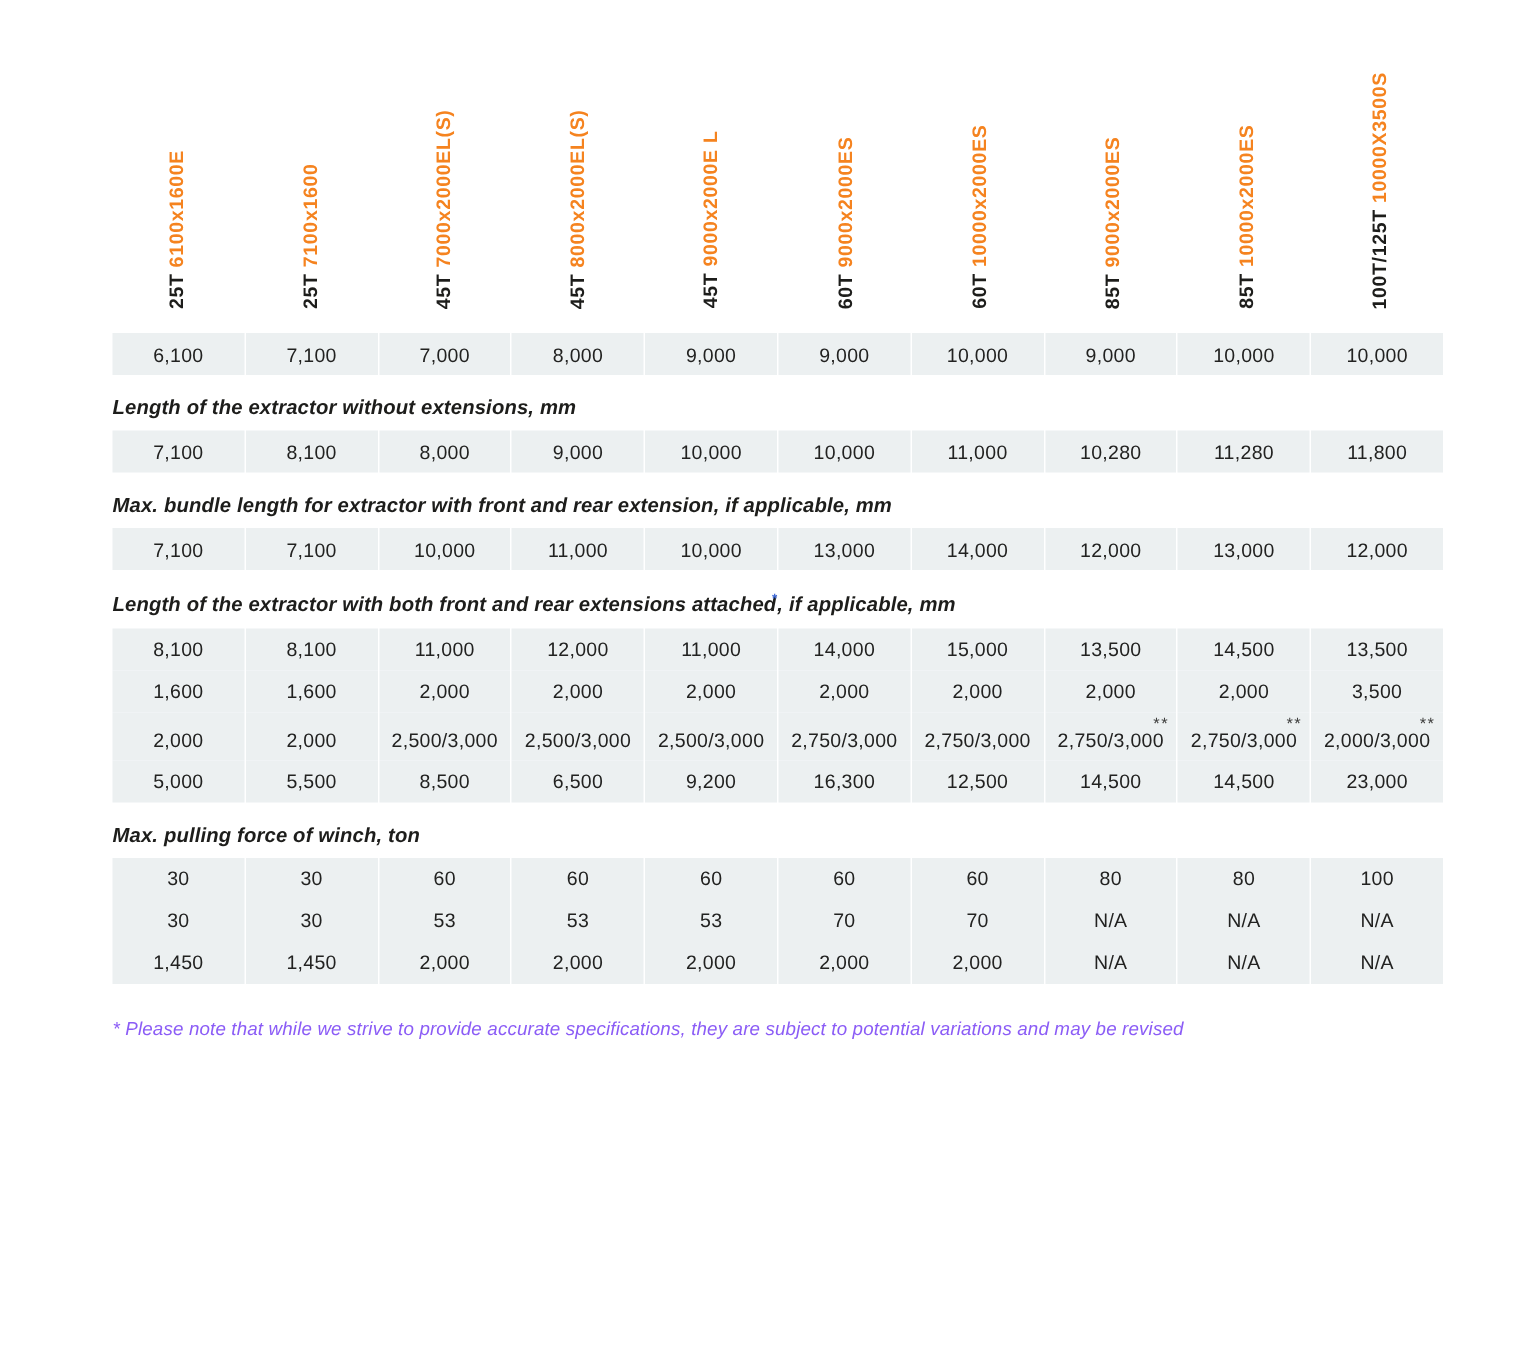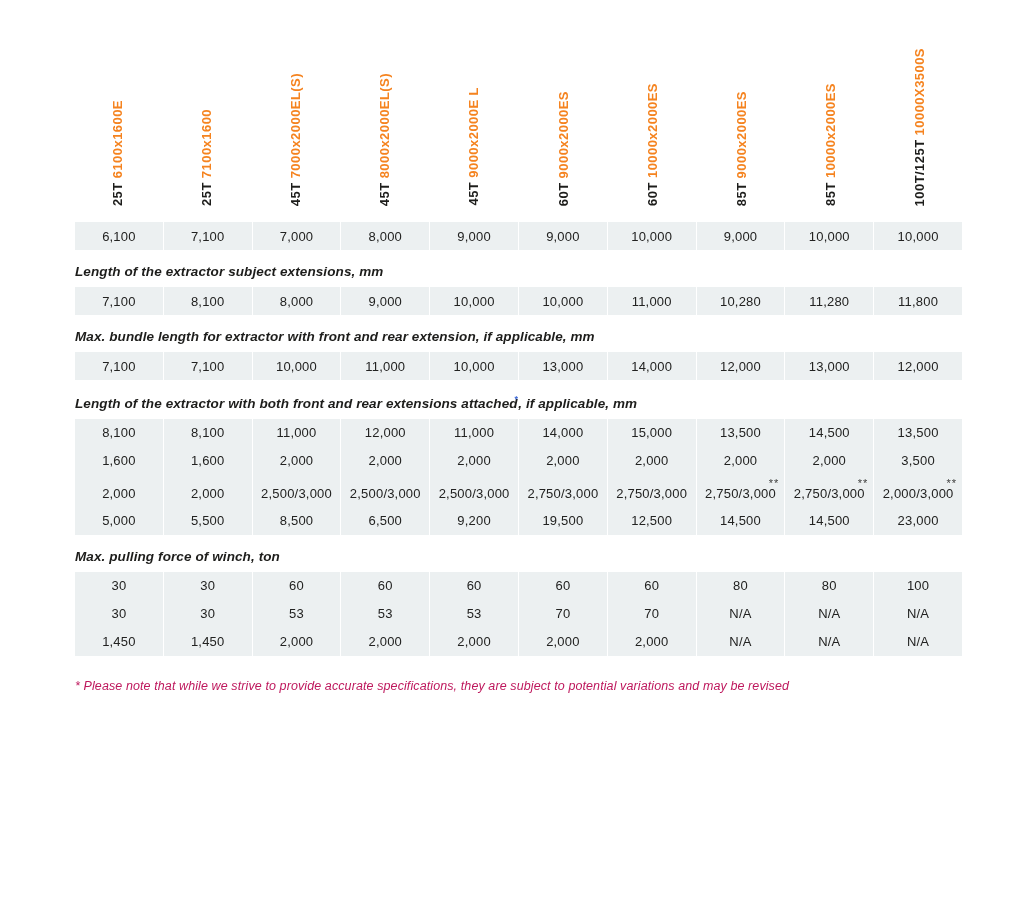--- a/index.html
+++ b/index.html
@@ -84,21 +84,21 @@
     font-size: 11px;
     letter-spacing: 1px;
     color: #3C3C3B;
   }
 
   
   .footnotes {
     margin-top: 22px;
     font-style: italic;
     font-size: 12.5px;
-    color: #be185d;
+    color: #8b5cf6;
     line-height: 1.35;
     letter-spacing: 0.1px;
   }
 </style>
 </head>
 <body>
 
 <div id="page">
   <div class="table-wrap">
 
@@ -141,21 +141,21 @@
           <div class="cell">7,100</div>
           <div class="cell">7,000</div>
           <div class="cell">8,000</div>
           <div class="cell">9,000</div>
           <div class="cell">9,000</div>
           <div class="cell">10,000</div>
           <div class="cell">9,000</div>
           <div class="cell">10,000</div>
           <div class="cell">10,000</div>
         </div>
-        <div class="section-title">Length of the extractor subject extensions, mm</div>
+        <div class="section-title">Length of the extractor without extensions, mm</div>
         <div class="spec-row">
           <div class="cell">7,100</div>
           <div class="cell">8,100</div>
           <div class="cell">8,000</div>
           <div class="cell">9,000</div>
           <div class="cell">10,000</div>
           <div class="cell">10,000</div>
           <div class="cell">11,000</div>
           <div class="cell">10,280</div>
           <div class="cell">11,280</div>
@@ -210,21 +210,21 @@
           <div class="cell">2,750/3,000<span class="note">**</span></div>
           <div class="cell">2,750/3,000<span class="note">**</span></div>
           <div class="cell">2,000/3,000<span class="note">**</span></div>
         </div>
         <div class="spec-row">
           <div class="cell">5,000</div>
           <div class="cell">5,500</div>
           <div class="cell">8,500</div>
           <div class="cell">6,500</div>
           <div class="cell">9,200</div>
-          <div class="cell">19,500</div>
+          <div class="cell">16,300</div>
           <div class="cell">12,500</div>
           <div class="cell">14,500</div>
           <div class="cell">14,500</div>
           <div class="cell">23,000</div>
         </div>
         <div class="section-title">Max. pulling force of winch, ton</div>
         <div class="spec-row">
           <div class="cell">30</div>
           <div class="cell">30</div>
           <div class="cell">60</div>

